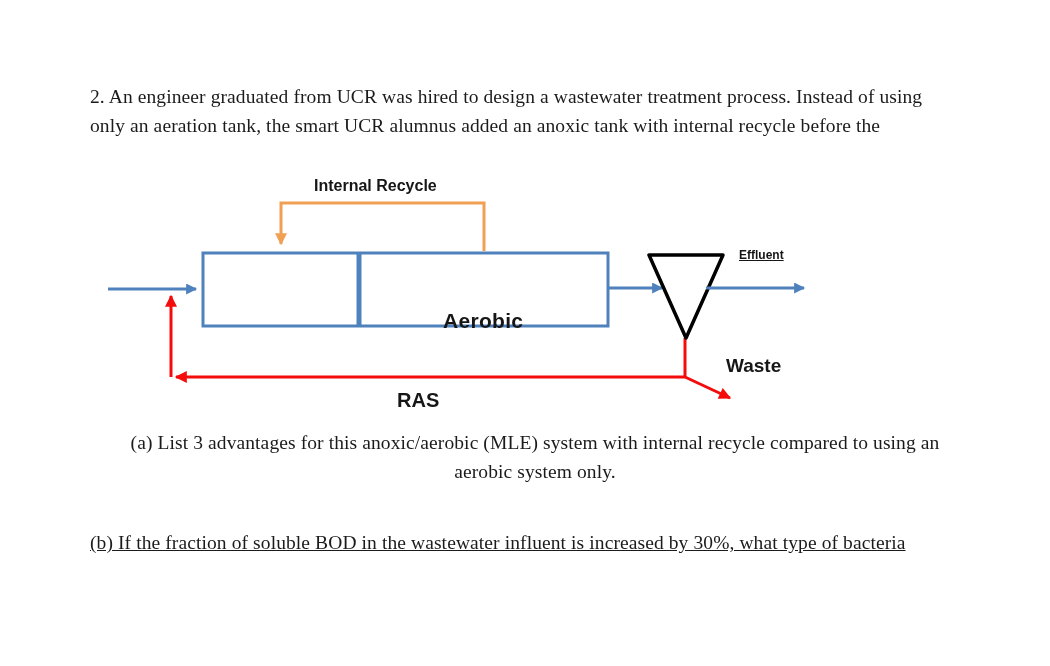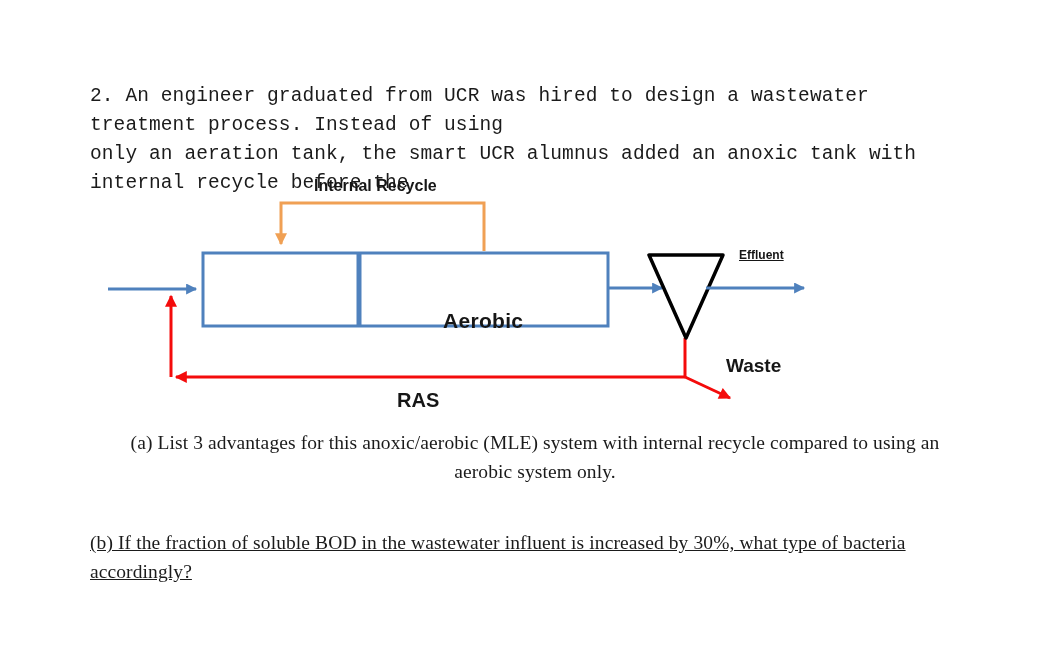--- a/index.html
+++ b/index.html
@@ -11,21 +11,21 @@
   }
   .para {
     position: absolute;
     left: 90px;
     width: 890px;
     font-size: 19.5px;
     line-height: 29px;
     color: #1b1b1b;
     letter-spacing: 0.1px;
   }
-  #para-intro { top: 82px; font-family: Liberation Mono, monospace; }
+  #para-intro { top: 82px; }
   #para-a { top: 428px; text-align: center; }
   #para-b { top: 528px; text-decoration: underline; }
 
   #diagram { position: absolute; left: 16px; top: 0; width: 1050px; height: 666px; }
   #diagram svg { position: absolute; left: 0; top: 0; }
 
   .dlabel {
     position: absolute;
     font-family: "Liberation Sans", sans-serif;
     font-weight: bold;
@@ -89,14 +89,13 @@
   <div class="dlabel" id="label-ras">RAS</div>
 </div>
 
 <div class="para" id="para-a">
   <div>(a) List 3 advantages for this anoxic/aerobic (MLE) system with internal recycle compared to using an</div>
   <div>aerobic system only.</div>
 </div>
 
 <div class="para" id="para-b">
   <div>(b) If the fraction of soluble BOD in the wastewater influent is increased by 30%, what type of bacteria</div>
-  <div>accordingly?</div>
 </div>
 
 </body></html>

